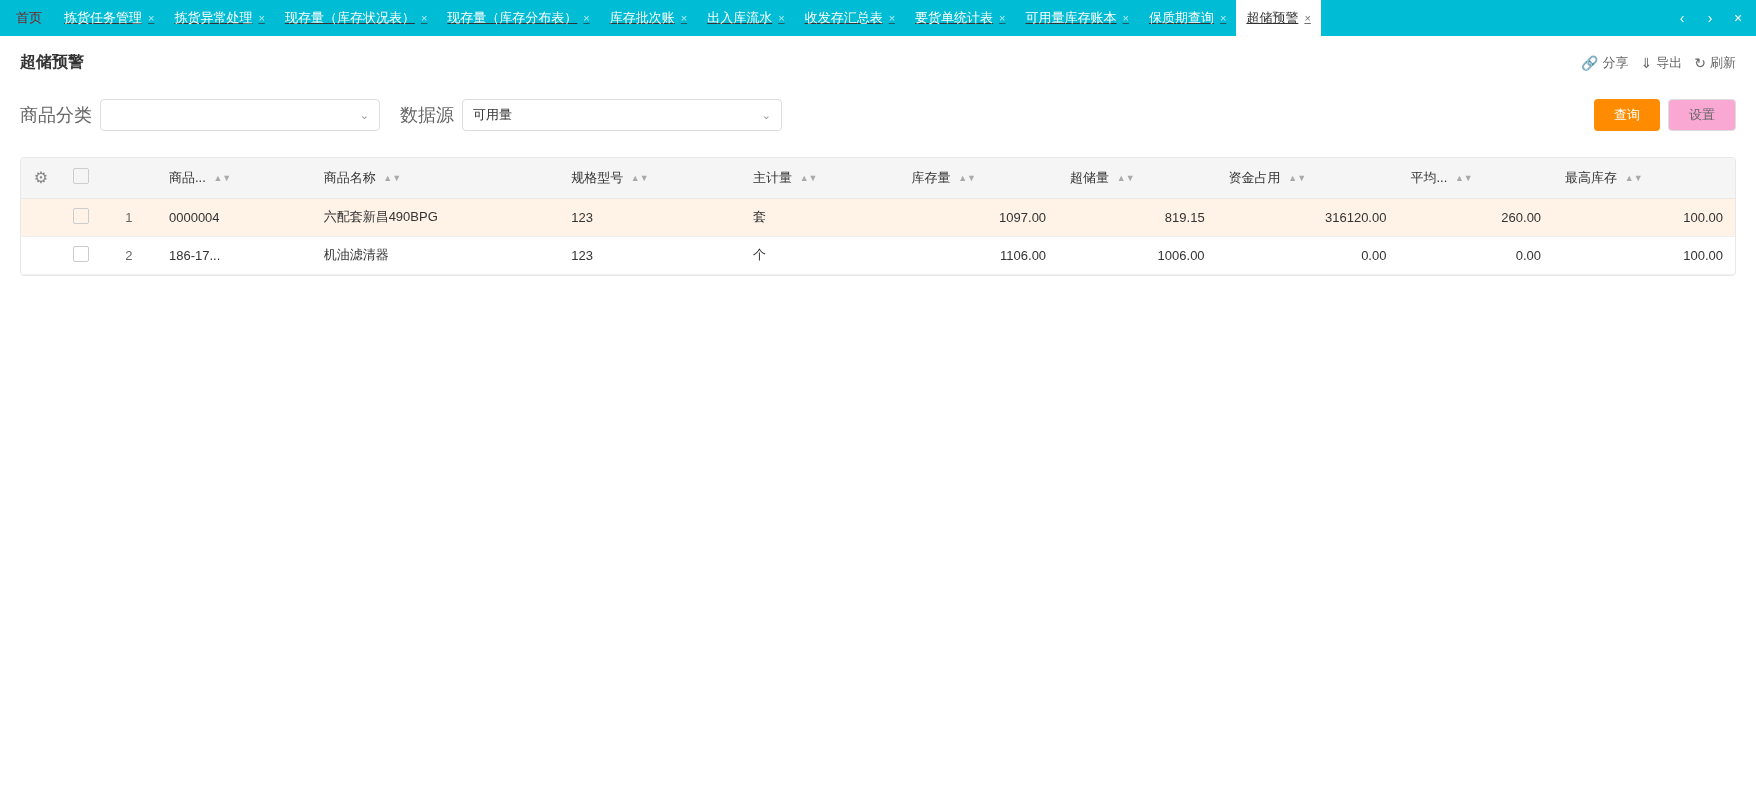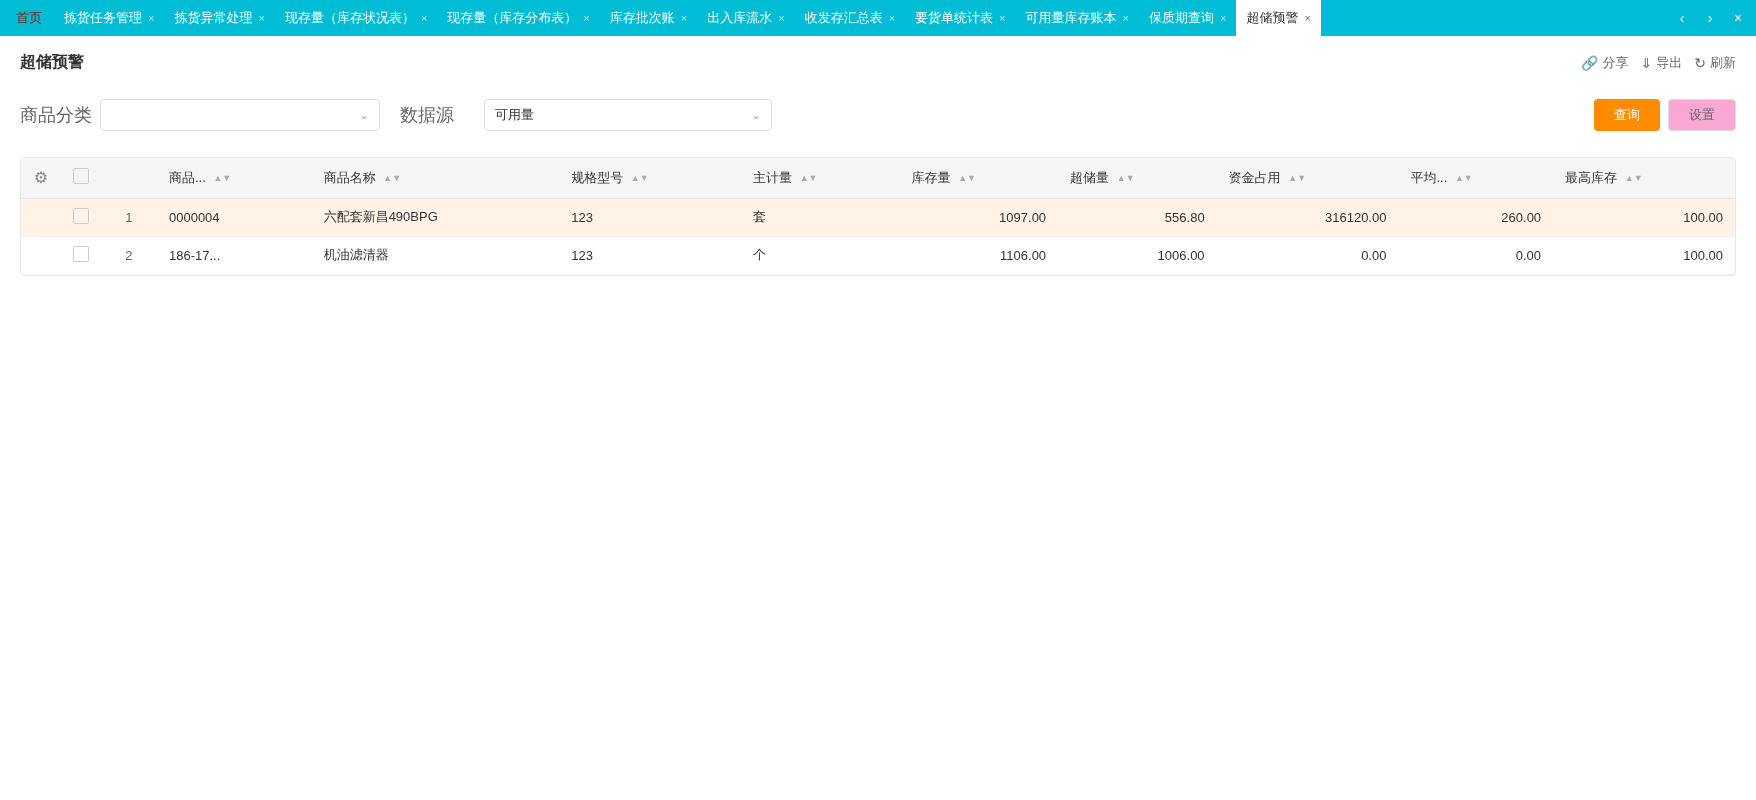--- a/index.html
+++ b/index.html
@@ -113,22 +113,21 @@
       border-radius: 4px;
       padding: 0 10px;
       font-size: 13px;
       display: flex;
       align-items: center;
       justify-content: space-between;
       cursor: pointer;
       background: #fff;
     }
     .filter-select-wide {
-      width: 288px;
-      margin-left: 22px;
+      width: 320px;
     }
     .filter-select-value {
       color: #333;
     }
     .filter-chevron {
       color: #999;
       font-size: 11px;
     }
     .filter-buttons {
       margin-left: auto;
@@ -211,21 +210,21 @@
       display: inline-block;
       cursor: pointer;
     }
     .gear-icon { font-size: 16px; color: #888; cursor: pointer; }
   </style>
 </head>
 <body>
 
 <div class="top-nav">
   <span class="nav-home">首页</span>
-  <div id="nav-tabs" style="display:flex;align-items:flex-start;">
+  <div id="nav-tabs" style="display:flex;align-items:flex-start;text-decoration:underline;">
       <div class="nav-item">拣货任务管理<span class="close-x">×</span></div>
       <div class="nav-item">拣货异常处理<span class="close-x">×</span></div>
       <div class="nav-item">现存量（库存状况表）<span class="close-x">×</span></div>
       <div class="nav-item">现存量（库存分布表）<span class="close-x">×</span></div>
       <div class="nav-item">库存批次账<span class="close-x">×</span></div>
       <div class="nav-item">出入库流水<span class="close-x">×</span></div>
       <div class="nav-item">收发存汇总表<span class="close-x">×</span></div>
       <div class="nav-item">要货单统计表<span class="close-x">×</span></div>
       <div class="nav-item">可用量库存账本<span class="close-x">×</span></div>
       <div class="nav-item">保质期查询<span class="close-x">×</span></div>
@@ -333,21 +332,21 @@
       <td class="td-center"></td>
       <td class="td-center">
         <span class="checkbox-cell"></span>
       </td>
       <td class="row-num td-center">1</td>
       <td>0000004</td>
       <td>六配套新昌490BPG</td>
       <td>123</td>
       <td>套</td>
       <td class="td-right">1097.00</td>
-      <td class="td-right">556.80</td>
+      <td class="td-right">819.15</td>
       <td class="td-right">316120.00</td>
       <td class="td-right">260.00</td>
       <td class="td-right">100.00</td>
     </tr>
           <tr>
       <td class="td-center"></td>
       <td class="td-center">
         <span class="checkbox-cell"></span>
       </td>
       <td class="row-num td-center">2</td>

